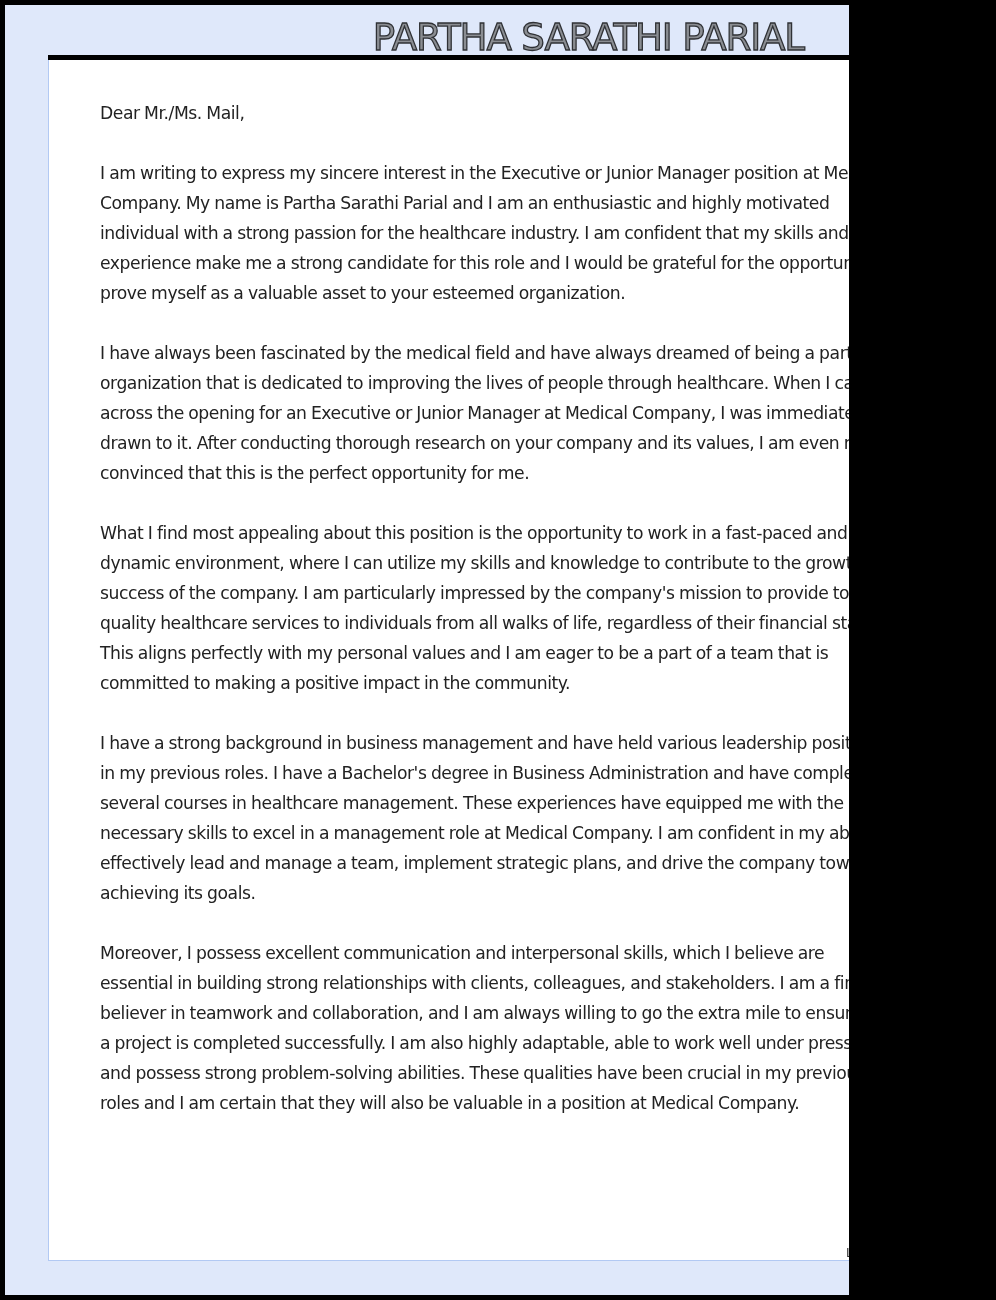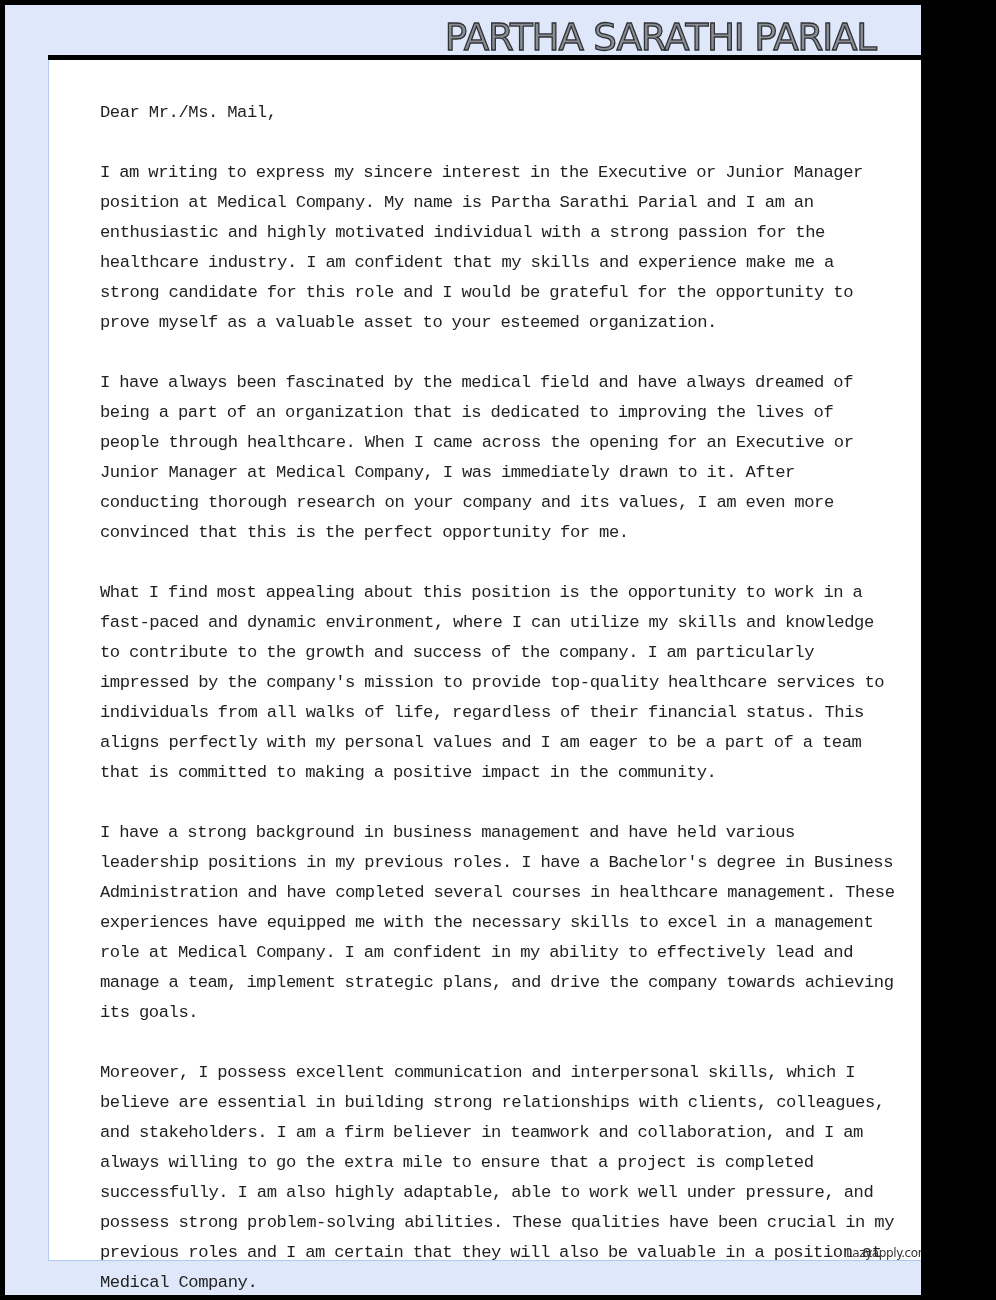--- a/index.html
+++ b/index.html
@@ -11,21 +11,21 @@
       height: 1300px;
       overflow: hidden;
       background: #000000;
       position: relative;
       font-family: "DejaVu Sans", sans-serif;
     }
     .frame {
       position: absolute;
       left: 5px;
       top: 5px;
-      width: 916px;
+      width: 844px;
       height: 1290px;
       background: #dfe8fa;
       overflow: hidden;
     }
     .name-title {
       position: absolute;
       right: 45px;
       top: 10px;
       margin: 0;
       font-family: "DejaVu Sans", sans-serif;
@@ -65,21 +65,20 @@
       width: 800px;
       font-family: "DejaVu Sans", sans-serif;
       font-size: 17.2px;
       line-height: 30px;
       color: #222222;
       letter-spacing: -0.45px;
       word-spacing: -0.5px;
     }
     .letter p {
       margin: 0 0 30px 0;
-      font-family: Liberation Mono, monospace;
     }
     .watermark {
       position: absolute;
       left: 841px;
       top: 1241px;
       font-family: "DejaVu Sans", sans-serif;
       font-size: 12px;
       letter-spacing: -0.4px;
       color: #333333;
       white-space: nowrap;

